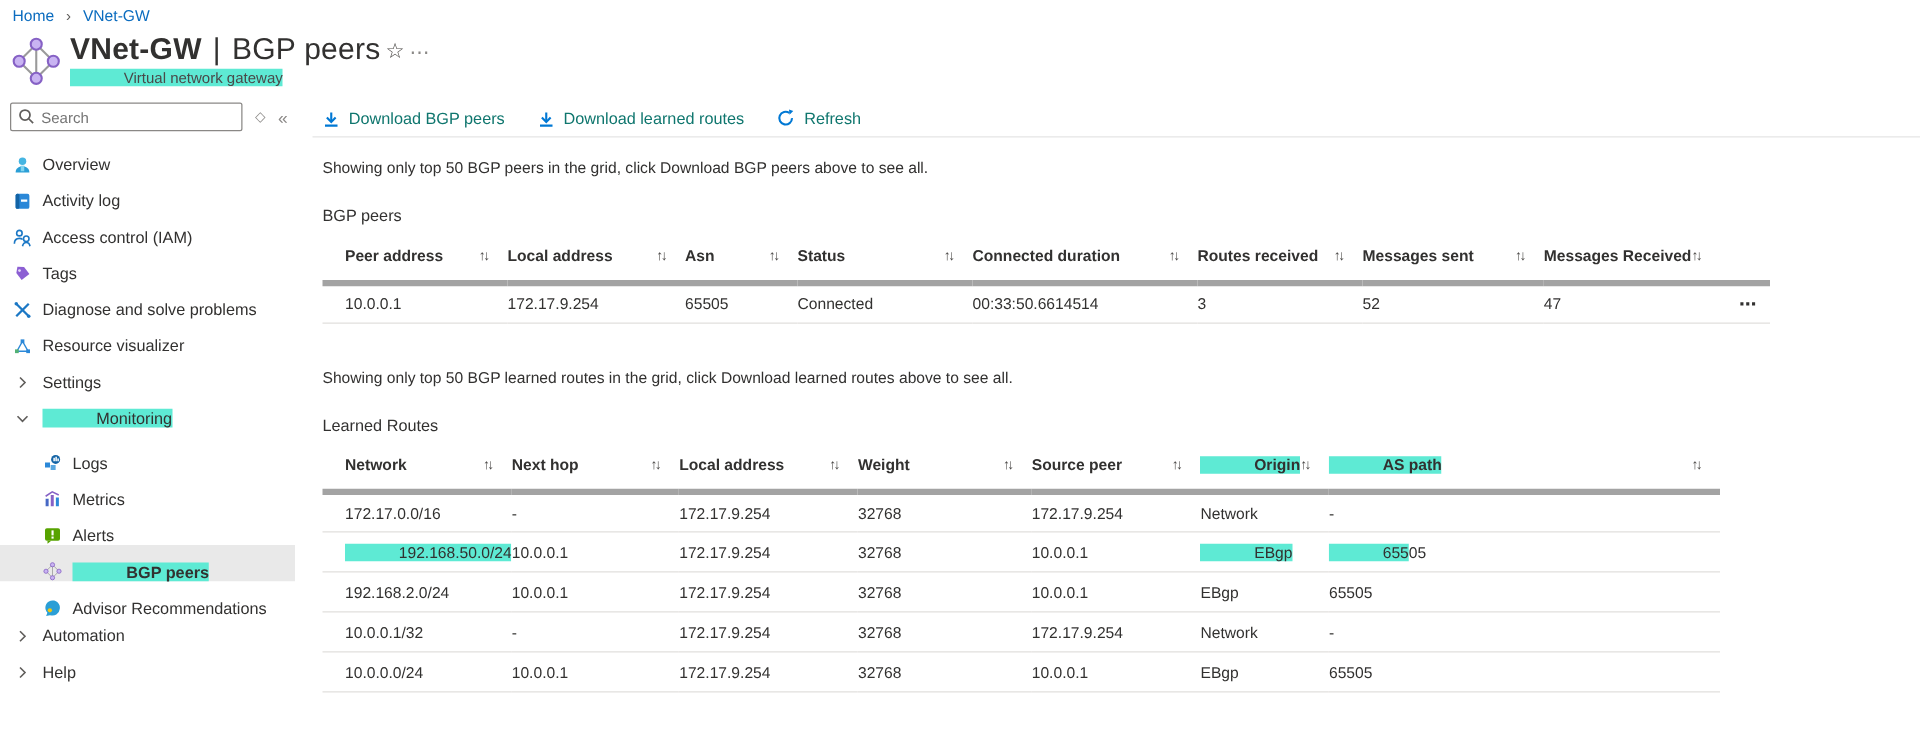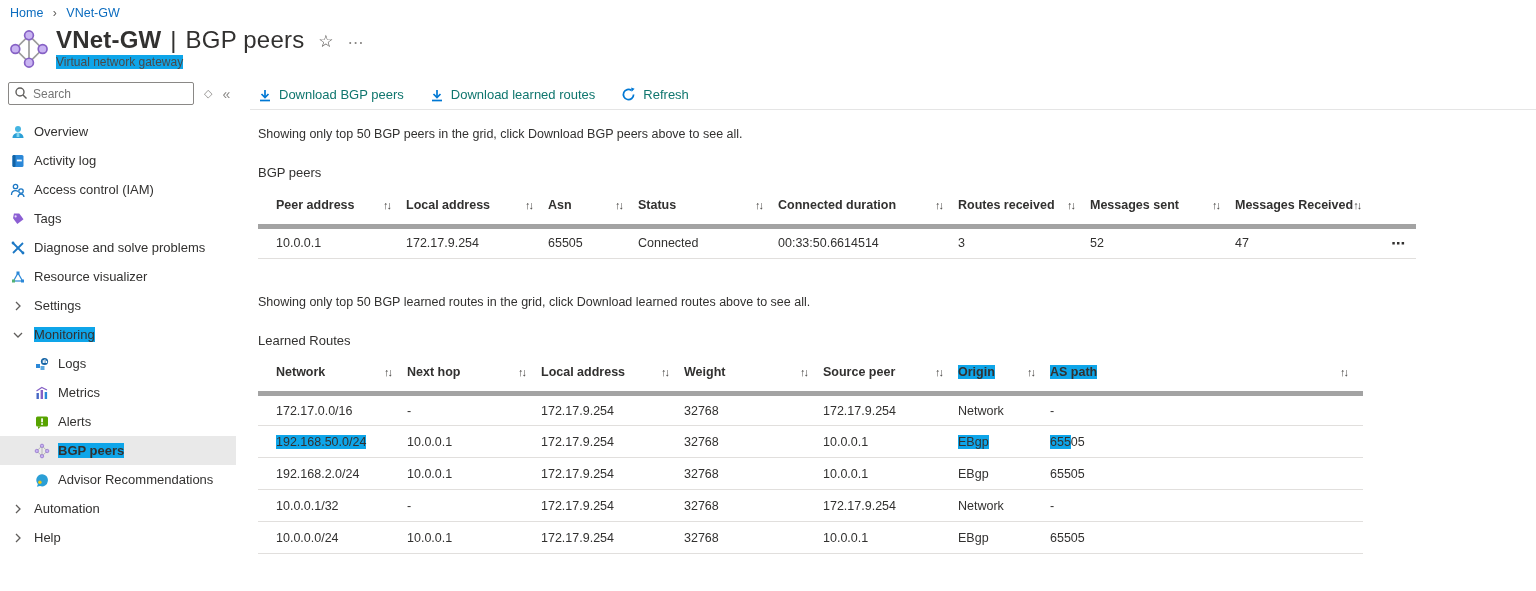--- a/index.html
+++ b/index.html
@@ -7,29 +7,29 @@
     font-family:"Liberation Sans","DejaVu Sans",sans-serif; color:#323130; }
 
   
   .breadcrumb { padding:6px 0 0 10px; font-size:12.5px; }
   .breadcrumb a { color:#0b6cbf; text-decoration:none; cursor:pointer; }
   .breadcrumb .sep { color:#605e5c; margin:0 6px; font-size:12px; }
 
   .page-header { display:flex; align-items:flex-start; padding:6px 0 0 8px; }
   .res-icon { width:42px; height:42px; flex:0 0 auto; margin-top:2px; }
   .title-block { margin-left:6px; }
-  .title-line { display:flex; align-items:center; gap:14px; }
+  .title-line { display:flex; align-items:center; gap:4px; }
   .page-title { font-size:24px; font-weight:400; letter-spacing:.2px; }
   .page-title b { font-weight:700; }
   .page-title .pipe { color:#323130; font-weight:300; margin:0 2px; }
   .fav-star { font-size:17px; color:#494644; cursor:pointer; margin-top:2px; }
   .more-dots { font-size:16px; color:#8a8886; cursor:pointer; letter-spacing:2px; margin-top:4px; }
   .subtitle { font-size:12px; color:#494949; margin-top:1px; }
 
-  .hl { background:#0ea5e9; }
+  .hl { background:#5eead4;padding-left:43px; }
 
   
   .main { display:flex; margin-top:10px; height:calc(591px - 88px); }
 
   
   .sidebar { width:236px; flex:0 0 auto; padding-top:2px; overflow:hidden; }
   .search-row { display:flex; align-items:center; padding:0 6px 0 8px; gap:10px; }
   .search-box { position:relative; flex:0 0 166px; }
   .search-box input { width:186px; height:23px; border:1px solid #8a8886; border-radius:2px;
      font-size:12px; padding:0 4px 0 24px; color:#323130; outline:none;
@@ -37,21 +37,21 @@
   .search-box .mag { position:absolute; left:6px; top:4px; }
   .side-mini { color:#8a8886; font-size:11px; cursor:pointer; }
   .side-collapse { color:#8a8886; font-size:14px; cursor:pointer; }
 
   .nav { list-style:none; margin-top:12px; }
   .nav li { display:flex; align-items:center; height:29px; padding-left:10px;
             font-size:13px; cursor:pointer; }
   .nav .nav-icon { width:16px; height:16px; flex:0 0 auto; margin-right:8px; display:inline-flex; }
   .nav .nav-chevron { width:16px; height:16px; flex:0 0 auto; margin-right:8px; display:inline-flex;
             align-items:center; justify-content:center; }
-  .nav li.sub { padding-left:34px; }
+  .nav li.sub { padding-left:34px;align-items:flex-end; }
   .nav li.selected { background:#e9e9e9; }
   .nav li.selected .nav-label { font-weight:700; }
 
   
   .content { flex:1; padding-left:14px; }
   .toolbar { display:flex; align-items:center; gap:26px; height:30px; padding-left:8px;
              border-bottom:1px solid #e5e5e5; }
   .tool-btn { display:flex; align-items:center; gap:7px; font-size:13px; color:#0f766e; cursor:pointer; }
 
   .notice { font-size:12.5px; margin:17px 0 0 8px; color:#323130; }

